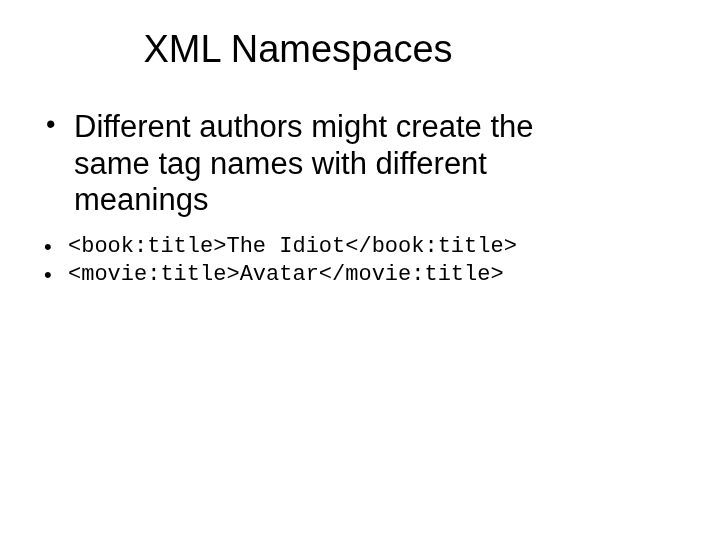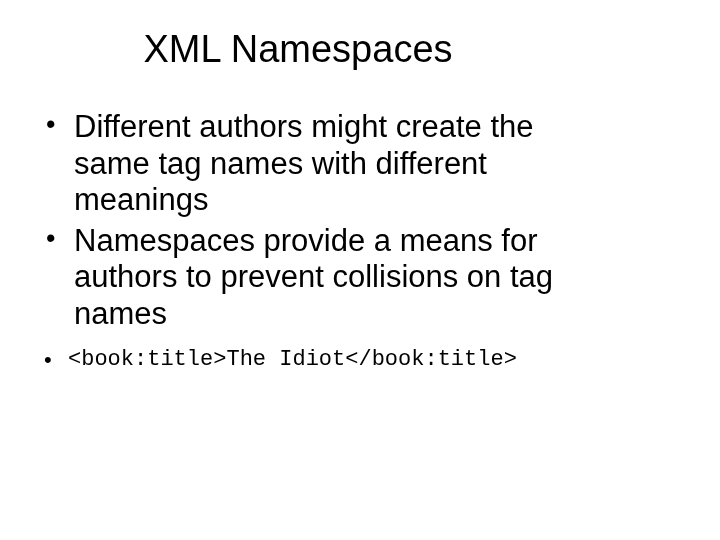--- a/index.html
+++ b/index.html
@@ -64,19 +64,19 @@
     }
   </style>
 </head>
 <body>
 
 <div class="slide">
   <h1 class="title">XML Namespaces</h1>
 
   <ul class="main">
     <li>Different authors might create the same tag names with different meanings</li>
-    <li>Namespaces provide a means for authors to prevent collisions on tag names</li>
   </ul>
 
   <ul class="code">
     <li>&lt;book:title&gt;The Idiot&lt;/book:title&gt;</li>
+    <li>&lt;movie:title&gt;Avatar&lt;/movie:title&gt;</li>
   </ul>
 </div>
 
 </body></html>

